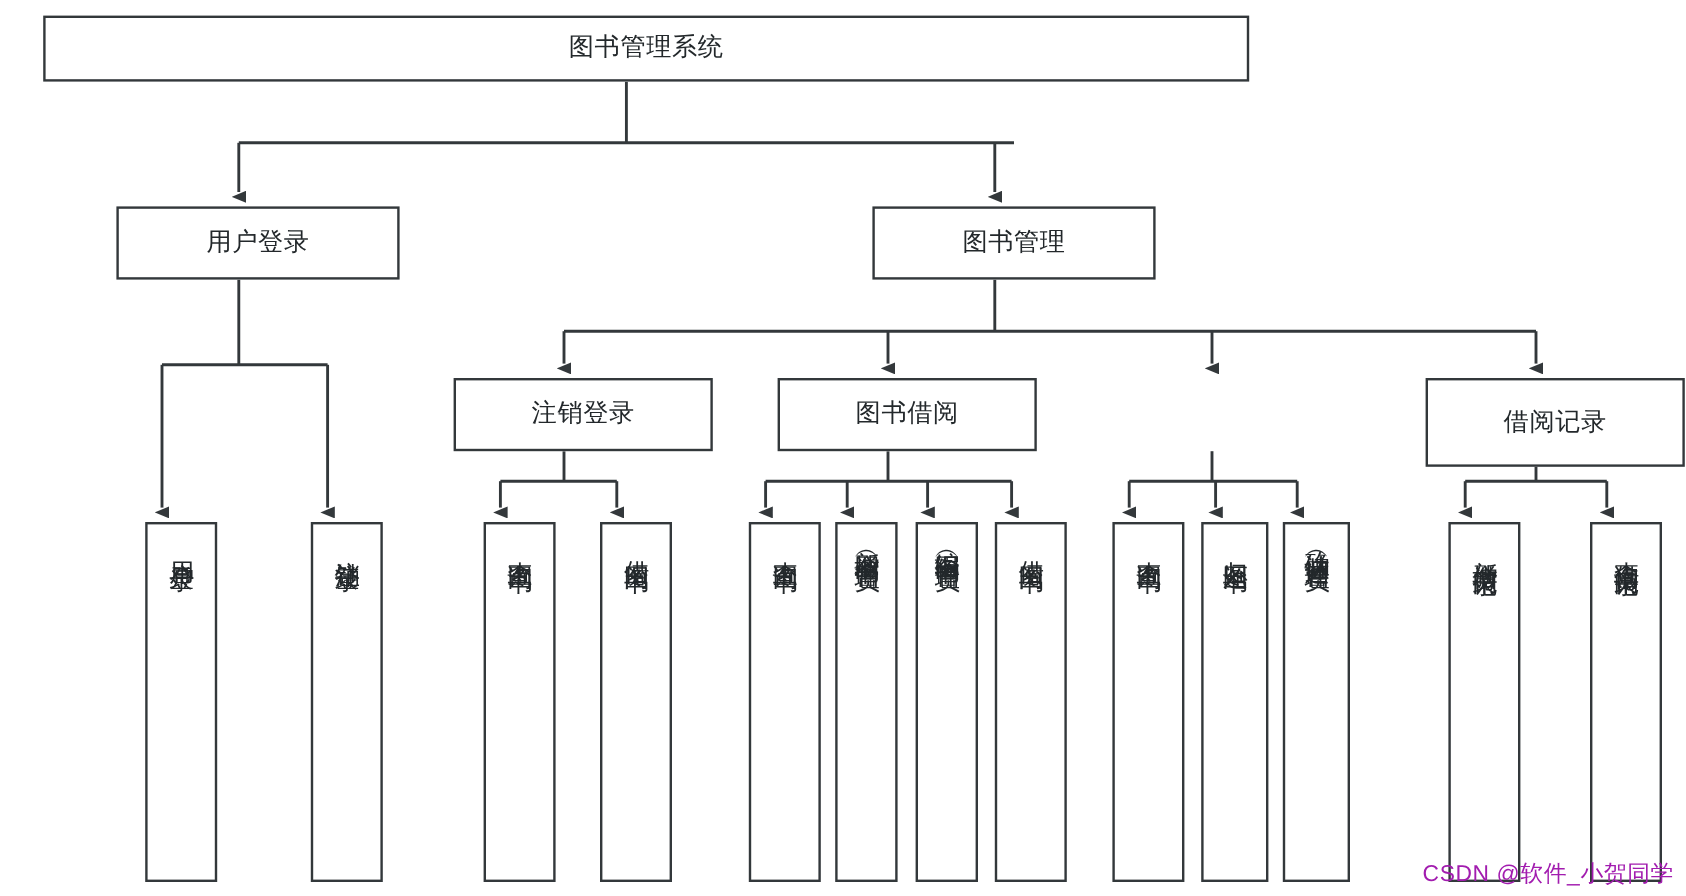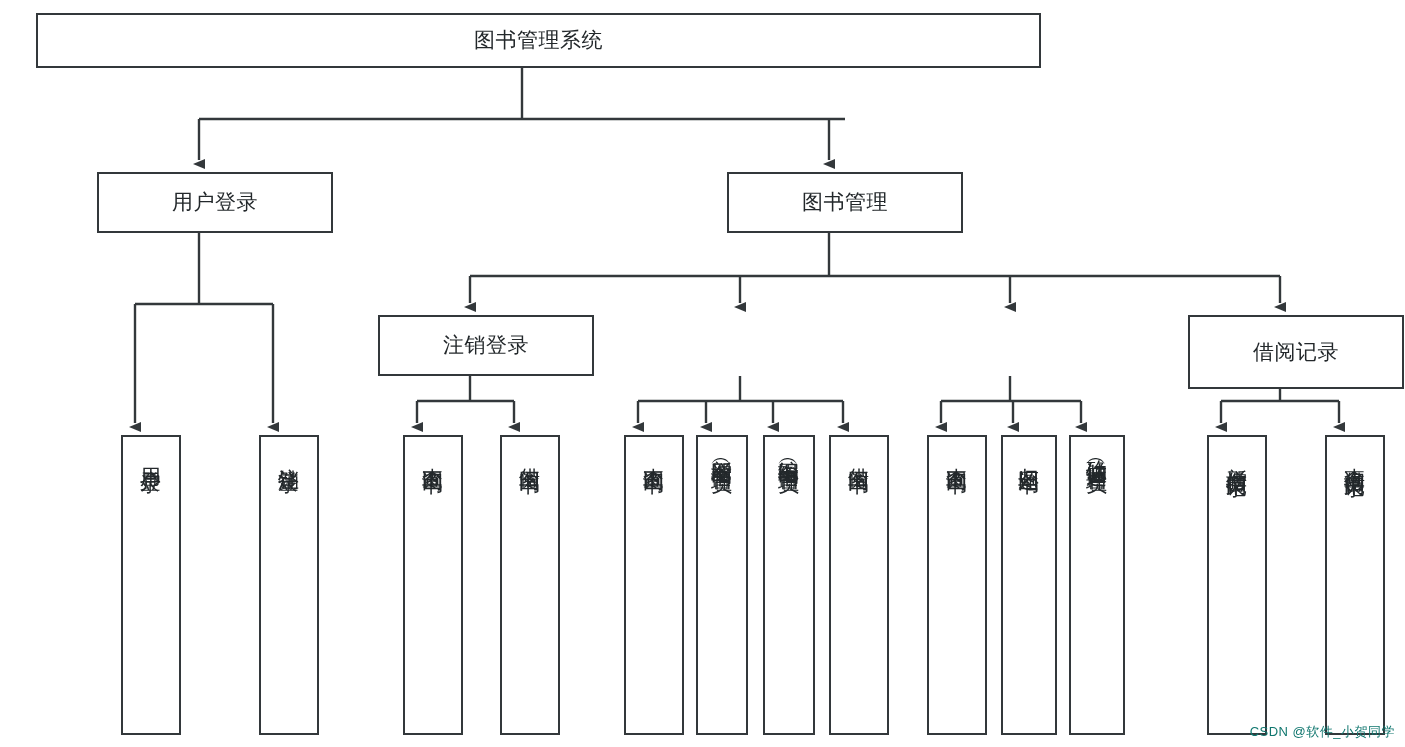--- a/index.html
+++ b/index.html
@@ -57,22 +57,22 @@
     writing-mode: vertical-rl;
     text-orientation: upright;
     font-size: 21px;
     letter-spacing: 2px;
     line-height: 1;
   }
   .watermark {
     position: absolute;
     right: 10px;
     bottom: 6px;
-    font-size: 13px;
-    color: #0f766e;
+    font-size: 19px;
+    color: #a21caf;
     z-index: 5;
     letter-spacing: 0.5px;
     white-space: nowrap;
     margin-top: 36px;
   }
 </style>
 </head>
 <body>
 
 <div id="diagram-root">
@@ -134,20 +134,23 @@
   <div class="node horiz" style="left:81px; top:172px; width:236px; height:61px;">
     <span class="node-label">用户登录</span>
   </div>
   <div class="node horiz" style="left:711px; top:172px; width:236px; height:61px;">
     <span class="node-label">图书管理</span>
   </div>
 
   <div class="node horiz" style="left:362px; top:315px; width:216px; height:61px;">
     <span class="node-label">注销登录</span>
   </div>
+  <div class="node horiz" style="left:632px; top:315px; width:216px; height:61px;">
+    <span class="node-label">图书借阅</span>
+  </div>
   <div class="node horiz" style="left:1172px; top:315px; width:216px; height:74px;">
     <span class="node-label">借阅记录</span>
   </div>
 
   <div class="node vert" style="left:105px; top:435px; width:60px; height:300px;">
     <span class="node-label">用户登录</span>
   </div>
   <div class="node vert" style="left:243px; top:435px; width:60px; height:300px;">
     <span class="node-label">注销登录</span>
   </div>

